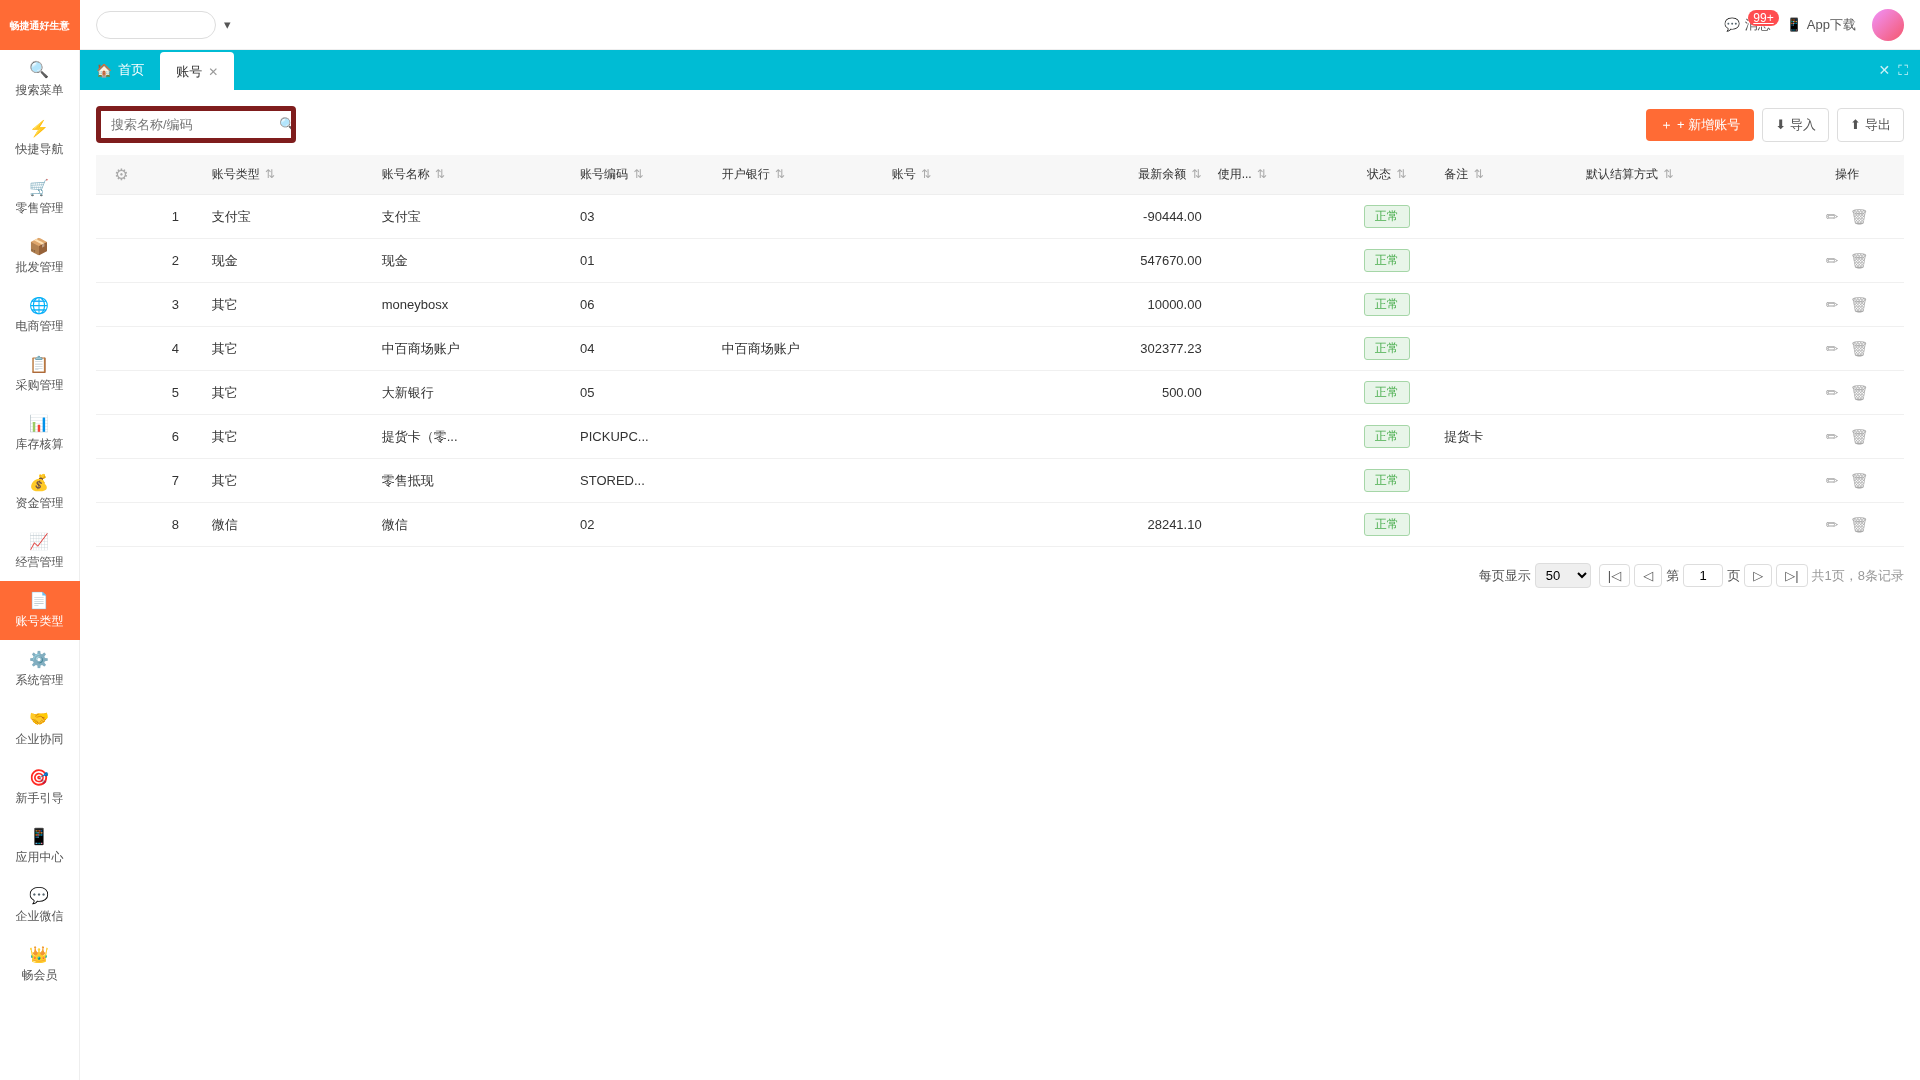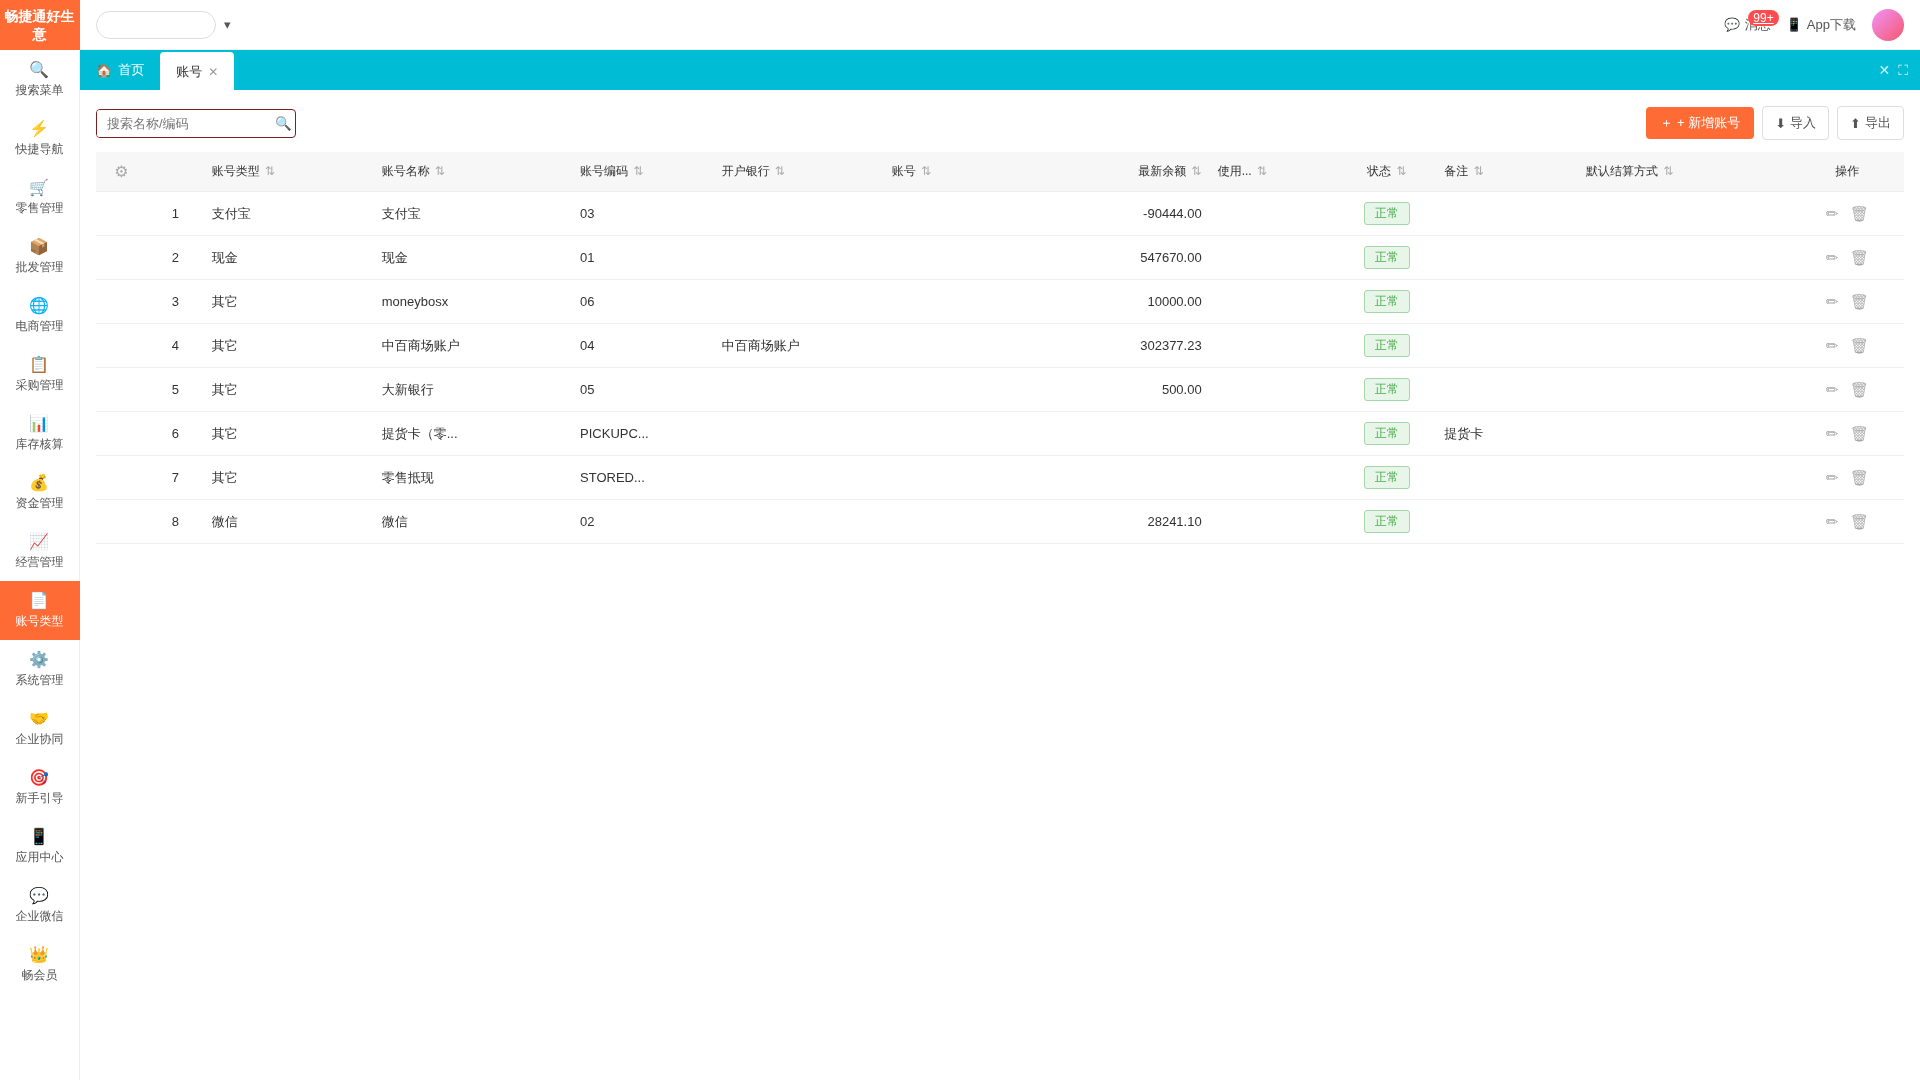--- a/index.html
+++ b/index.html
@@ -1,21 +1,21 @@
 <!DOCTYPE html>
 <html><head>
   <meta charset="utf-8">
   <style>
     * { box-sizing: border-box; margin: 0; padding: 0; }
     body { font-family: "Microsoft YaHei", "PingFang SC", sans-serif; font-size: 13px; background: #f5f5f5; display: flex; height: 1080px; overflow: hidden; }
 
     
     .sidebar { width: 80px; background: #fff; display: flex; flex-direction: column; align-items: center; border-right: 1px solid #eee; padding-top: 0; }
     .sidebar-logo { width: 80px; height: 50px; background: #ff6b35; display: flex; align-items: center; justify-content: center; }
-    .sidebar-logo-text { color: #fff; font-size: 14px; font-weight: bold; text-align: center; line-height: 1.3; }
+    .sidebar-logo-text { color: #fff; font-size: 10px; font-weight: bold; text-align: center; line-height: 1.3; }
     .sidebar-item { width: 80px; padding: 10px 5px; text-align: center; cursor: pointer; color: #555; font-size: 12px; display: flex; flex-direction: column; align-items: center; gap: 3px; }
     .sidebar-item.active { background: #ff6b35; color: #fff; }
     .sidebar-item-icon { font-size: 16px; }
 
     
     .main { flex: 1; display: flex; flex-direction: column; overflow: hidden; }
 
     
     .top-header { height: 50px; background: #fff; border-bottom: 1px solid #eee; display: flex; align-items: center; justify-content: space-between; padding: 0 16px; }
     .top-header-left { display: flex; align-items: center; gap: 8px; }
@@ -34,21 +34,21 @@
     .tab-close { font-size: 12px; cursor: pointer; color: #999; }
     .tab-home { color: #fff; }
     .tab-window-controls { margin-left: auto; display: flex; align-items: center; gap: 8px; padding-right: 12px; color: rgba(255,255,255,0.8); }
     .tab-window-controls span { cursor: pointer; font-size: 14px; }
 
     
     .content { flex: 1; background: #fff; overflow: auto; padding: 16px; }
 
     
     .toolbar { display: flex; align-items: center; justify-content: space-between; margin-bottom: 12px; }
-    .search-box { display: flex; align-items: center; border: 1px solid #7f1d1d; border-radius: 4px; overflow: hidden; width: 200px; }
+    .search-box { display: flex; align-items: center; border: 5px solid #7f1d1d; border-radius: 4px; overflow: hidden; width: 200px; }
     .search-input { border: none; outline: none; padding: 6px 10px; font-size: 13px; width: 170px; }
     .search-btn { background: none; border: none; cursor: pointer; padding: 6px 8px; color: #aaa; }
     .toolbar-right { display: flex; align-items: center; gap: 8px; }
     .btn-primary { background: #ff6b35; color: #fff; border: none; border-radius: 4px; padding: 7px 14px; font-size: 13px; cursor: pointer; display: flex; align-items: center; gap: 4px; }
     .btn-secondary { background: #fff; color: #555; border: 1px solid #ddd; border-radius: 4px; padding: 7px 12px; font-size: 13px; cursor: pointer; display: flex; align-items: center; gap: 4px; }
 
     
     table { width: 100%; border-collapse: collapse; }
     thead tr { background: #f7f7f7; }
     th { padding: 10px 8px; text-align: left; font-weight: 500; color: #333; border-bottom: 1px solid #eee; font-size: 12px; white-space: nowrap; }
@@ -411,14 +411,33 @@
       <td class="col-remark"></td>
       <td class="col-default"></td>
       <td class="col-action">
         <button class="action-btn" title="编辑">✏</button>
         <button class="action-btn" title="删除">🗑</button>
       </td>
     </tr>
         </tbody>
     </table>
 
+    <div class="pagination">
+      <div class="pagination-perpage">
+        <span>每页显示</span>
+        <select class="page-size-select">
+          <option>50</option>
+          <option>100</option>
+        </select>
+      </div>
+      <div class="pagination-nav">
+        <button class="page-btn">|◁</button>
+        <button class="page-btn">◁</button>
+        <span>第</span>
+        <input class="page-input" type="text" value="1" style="">
+        <span>页</span>
+        <button class="page-btn">▷</button>
+        <button class="page-btn">▷|</button>
+        <span class="page-total">共1页，8条记录</span>
+      </div>
+    </div>
   </div>
 </div>
 
 </body></html>

